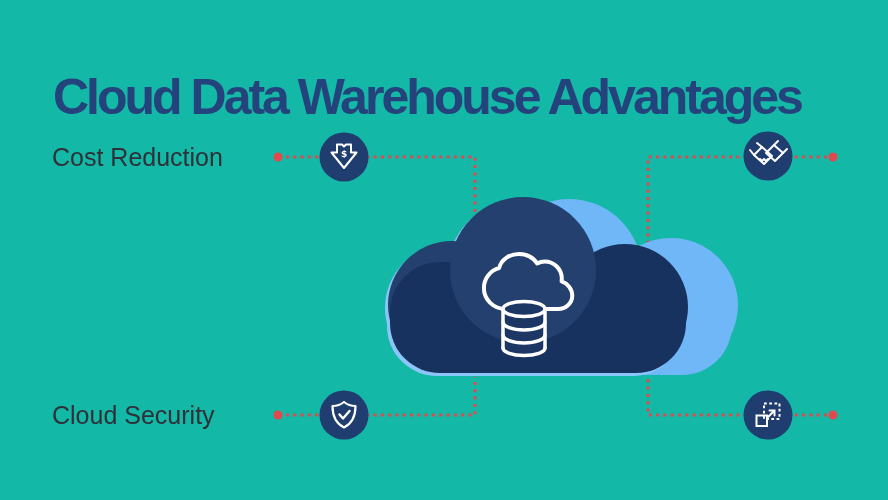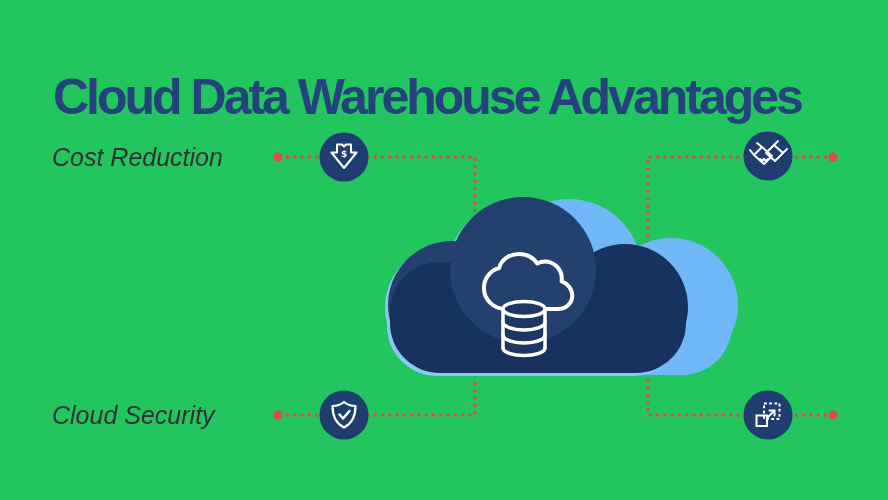--- a/index.html
+++ b/index.html
@@ -1,31 +1,31 @@
 <!DOCTYPE html>
 <html><head>
 <meta charset="utf-8">
 <style>
   html,body{margin:0;padding:0;background:#e9eaee;}
   .stage{
     position:relative;
     width:888px;height:500px;
-    background:#22c55e;
+    background:#14b8a6;
     overflow:hidden;
     font-family:"Liberation Sans", sans-serif;
   }
   .title{
     position:absolute;left:53px;top:36px;
     font-size:50px;font-weight:700;letter-spacing:-3px;
     color:#24427b;line-height:1.1;white-space:nowrap;
   }
   .benefit-label{
     position:absolute;
     font-size:25px;font-weight:400;color:#2f3038;
-    letter-spacing:0;white-space:nowrap;line-height:28px;font-style:italic;
+    letter-spacing:0;white-space:nowrap;line-height:28px;
   }
   .label-cost{left:52px;top:143px;}
   .label-security{left:52px;top:401px;}
   svg.overlay{position:absolute;left:0;top:0;}
 </style>
 </head>
 <body>
 
 <div class="stage">
 

